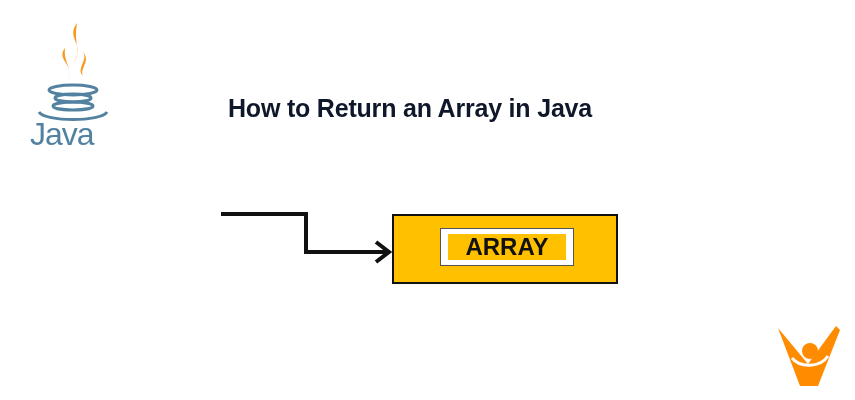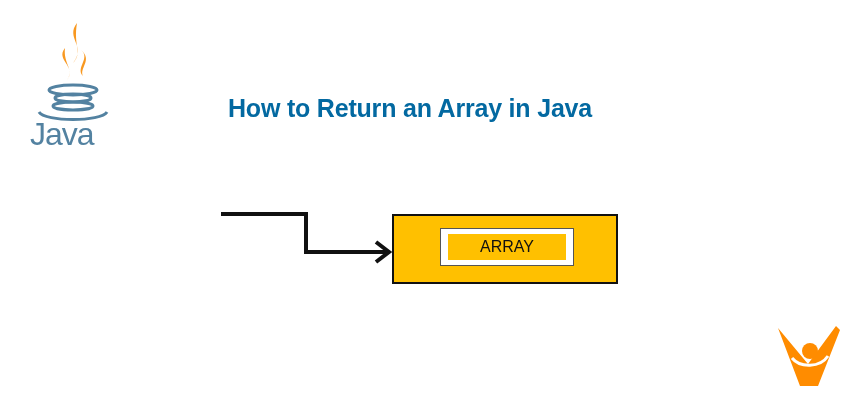--- a/index.html
+++ b/index.html
@@ -1,22 +1,22 @@
 <!DOCTYPE html>
 <html><head>
 <meta charset="utf-8">
 <style>
   html,body{margin:0;padding:0;background:#ffffff;}
   body{width:855px;height:400px;position:relative;overflow:hidden;font-family:"Liberation Sans",sans-serif;}
-  .title{position:absolute;left:228px;top:94px;font-size:25px;font-weight:bold;color:#0369a1;white-space:nowrap;letter-spacing:-0.2px;}
+  .title{position:absolute;left:228px;top:94px;font-size:25px;font-weight:bold;color:#0f172a;white-space:nowrap;letter-spacing:-0.2px;}
   .java-logo{position:absolute;left:25px;top:18px;width:100px;height:150px;}
   .java-text{position:absolute;left:30px;top:118px;font-size:32px;color:#5382a1;letter-spacing:-1px;}
   .outer-box{position:absolute;left:392px;top:214px;width:222px;height:66px;background:#ffc000;border:2px solid #111;}
   .inner-white{position:absolute;left:46px;top:12px;width:134px;height:38px;background:#fff;border:1px solid #555;box-sizing:border-box;}
-  .inner-yellow{position:absolute;left:7px;top:5px;width:118px;height:26px;background:#ffc000;display:flex;align-items:center;justify-content:center;font-weight:normal;font-size:16px;color:#111;}
+  .inner-yellow{position:absolute;left:7px;top:5px;width:118px;height:26px;background:#ffc000;display:flex;align-items:center;justify-content:center;font-weight:bold;font-size:24px;color:#111;}
   svg.connector{position:absolute;left:0;top:0;}
   .brand-logo{position:absolute;left:774px;top:322px;}
 </style>
 </head>
 <body>
 
 <div class="java-logo">
   <svg width="100" height="110" viewBox="0 0 100 110">
     <path d="M52 5 C 40 20, 62 28, 48 45 C 58 35, 48 28, 52 5 Z" fill="#f89820"></path>
     <path d="M40 30 C 30 42, 52 48, 42 62 C 50 52, 38 46, 40 30 Z" fill="#f89820"></path>

